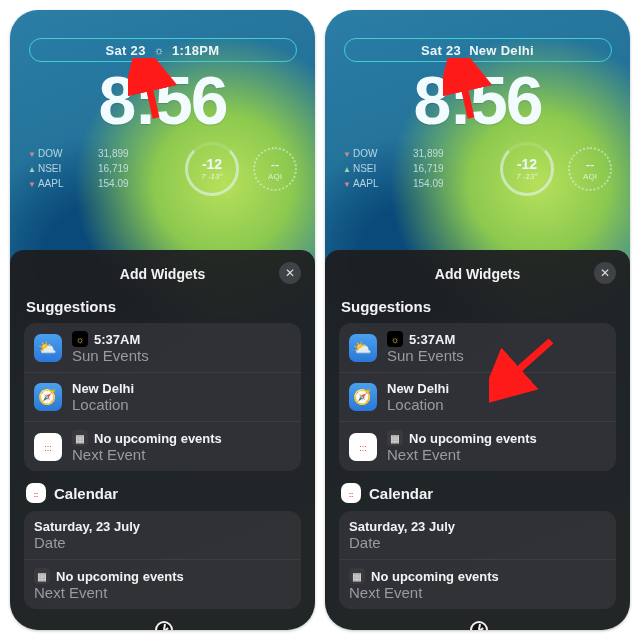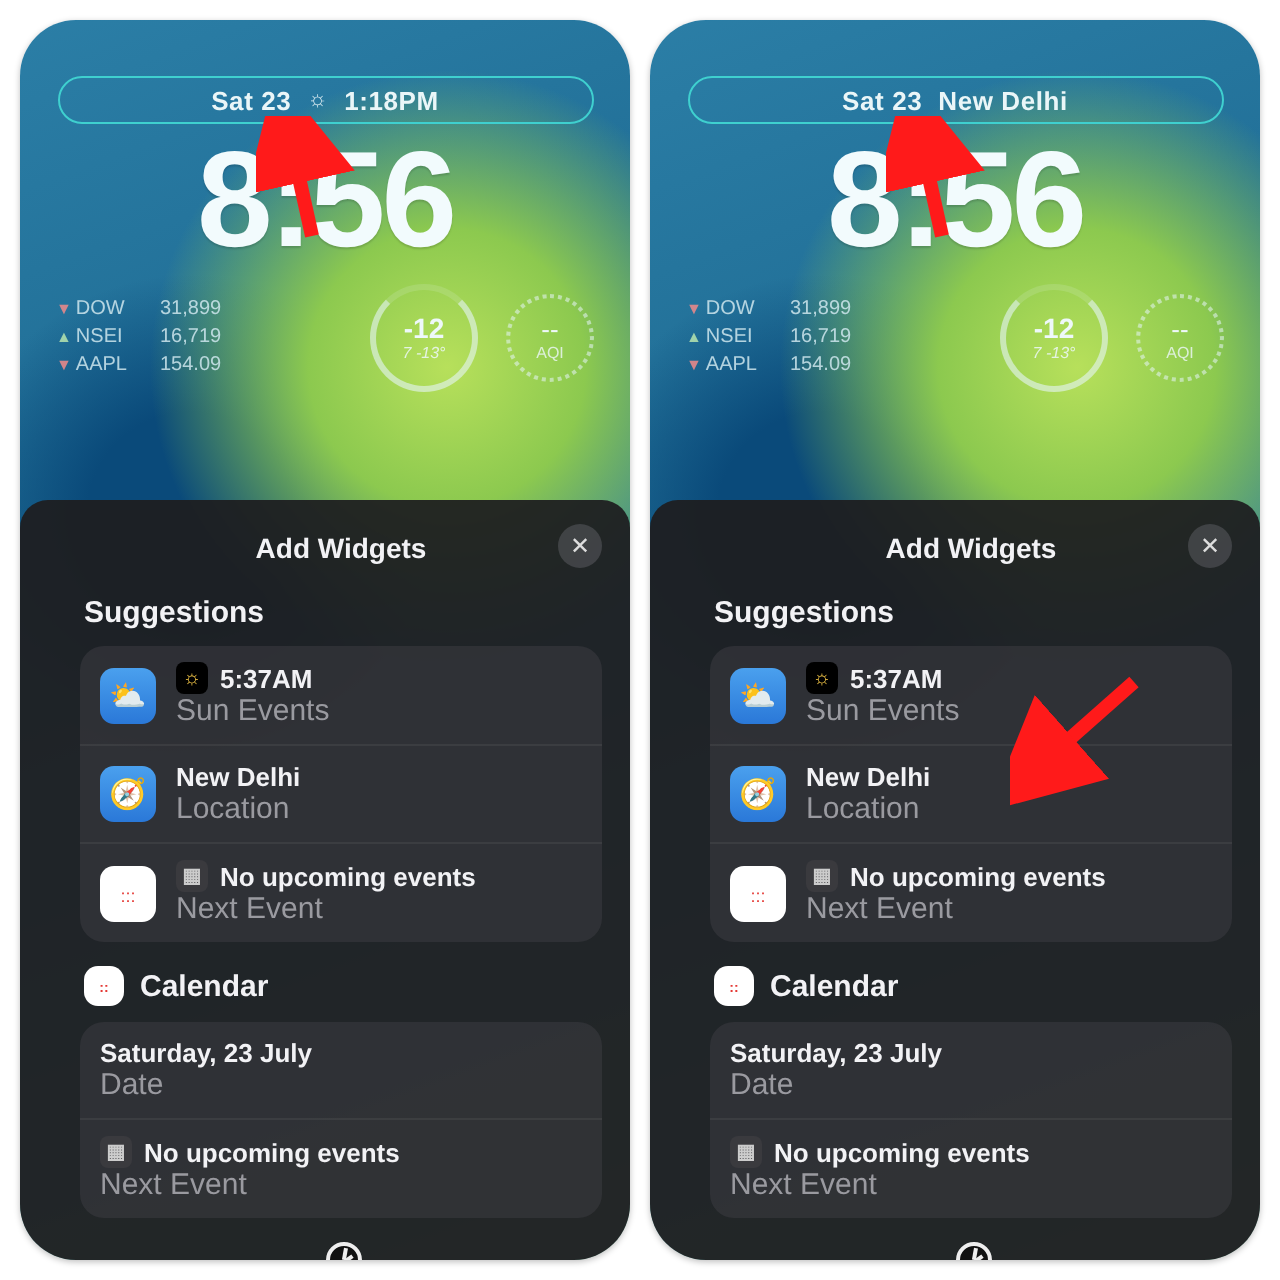--- a/index.html
+++ b/index.html
@@ -62,21 +62,21 @@
     gap: 14px;
     padding: 8px 18px 0 18px;
   }
   .stocks {
     font-size: 10px;
     line-height: 14px;
     color: #cfe7ee;
     opacity: .85;
     flex: 1;
   }
-  .stocks .row { display: flex; gap: 6px; }
+  .stocks .row { display: flex; gap: 24px; }
   .stocks .sym { width: 46px; }
   .tri-dn::before { content:"▼"; font-size:8px; margin-right:2px; color:#f08a8a; }
   .tri-up::before { content:"▲"; font-size:8px; margin-right:2px; color:#b7e6b0; }
 
   .temp {
     width: 54px; height: 54px;
     border-radius: 50%;
     border: 3px solid rgba(230,245,248,.6);
     border-top-color: rgba(230,245,248,.15);
     display:flex; flex-direction:column; align-items:center; justify-content:center;
@@ -96,21 +96,21 @@
   .aqi small { font-size:8px; opacity:.8; margin-top:2px; }
 
   
   .sheet {
     position: absolute;
     left: 0; right: 0; bottom: 0;
     height: 380px;
     background: rgba(30,30,32,.94);
     border-top-left-radius: 14px;
     border-top-right-radius: 14px;
-    padding: 12px 14px 0 30px;
+    padding: 12px 14px 0 14px;
     color: #f2f2f5;
   }
   .sheet-header {
     display:flex; align-items:center; justify-content:center;
     position: relative;
     height: 24px;
     margin-bottom: 12px;
   }
   .sheet-title { font-size: 14px; font-weight:600; }
   .close-btn {

